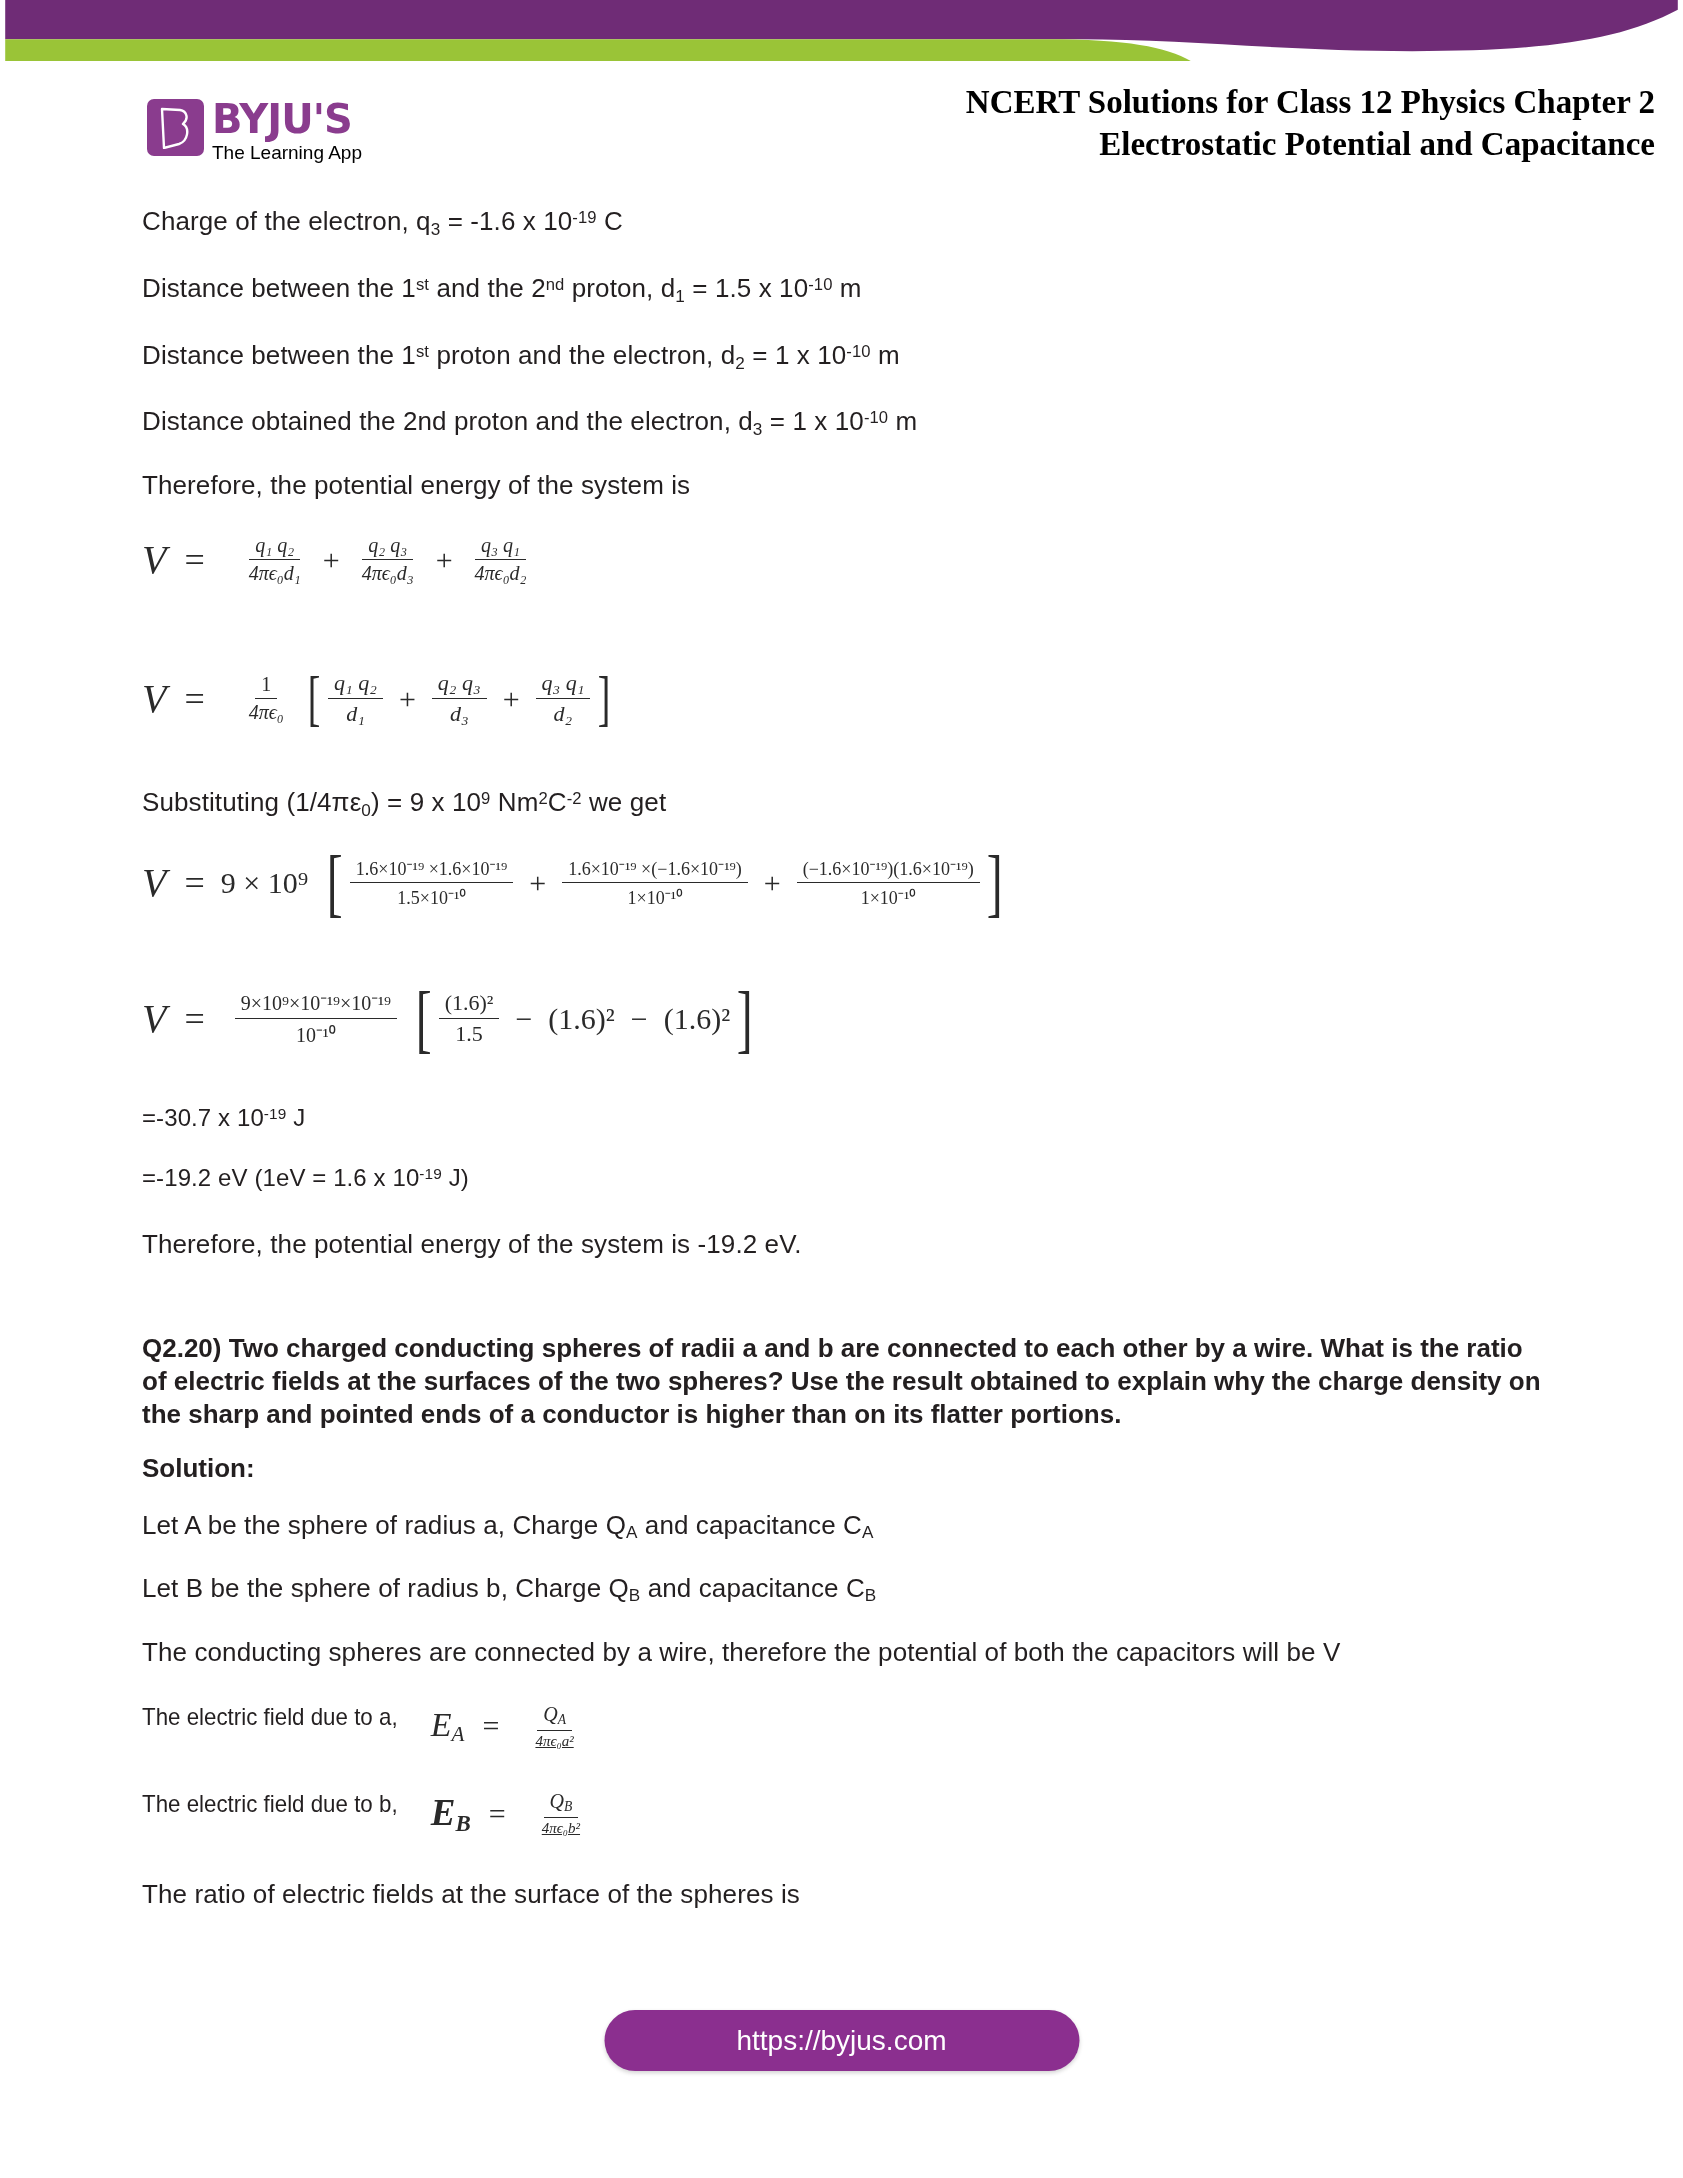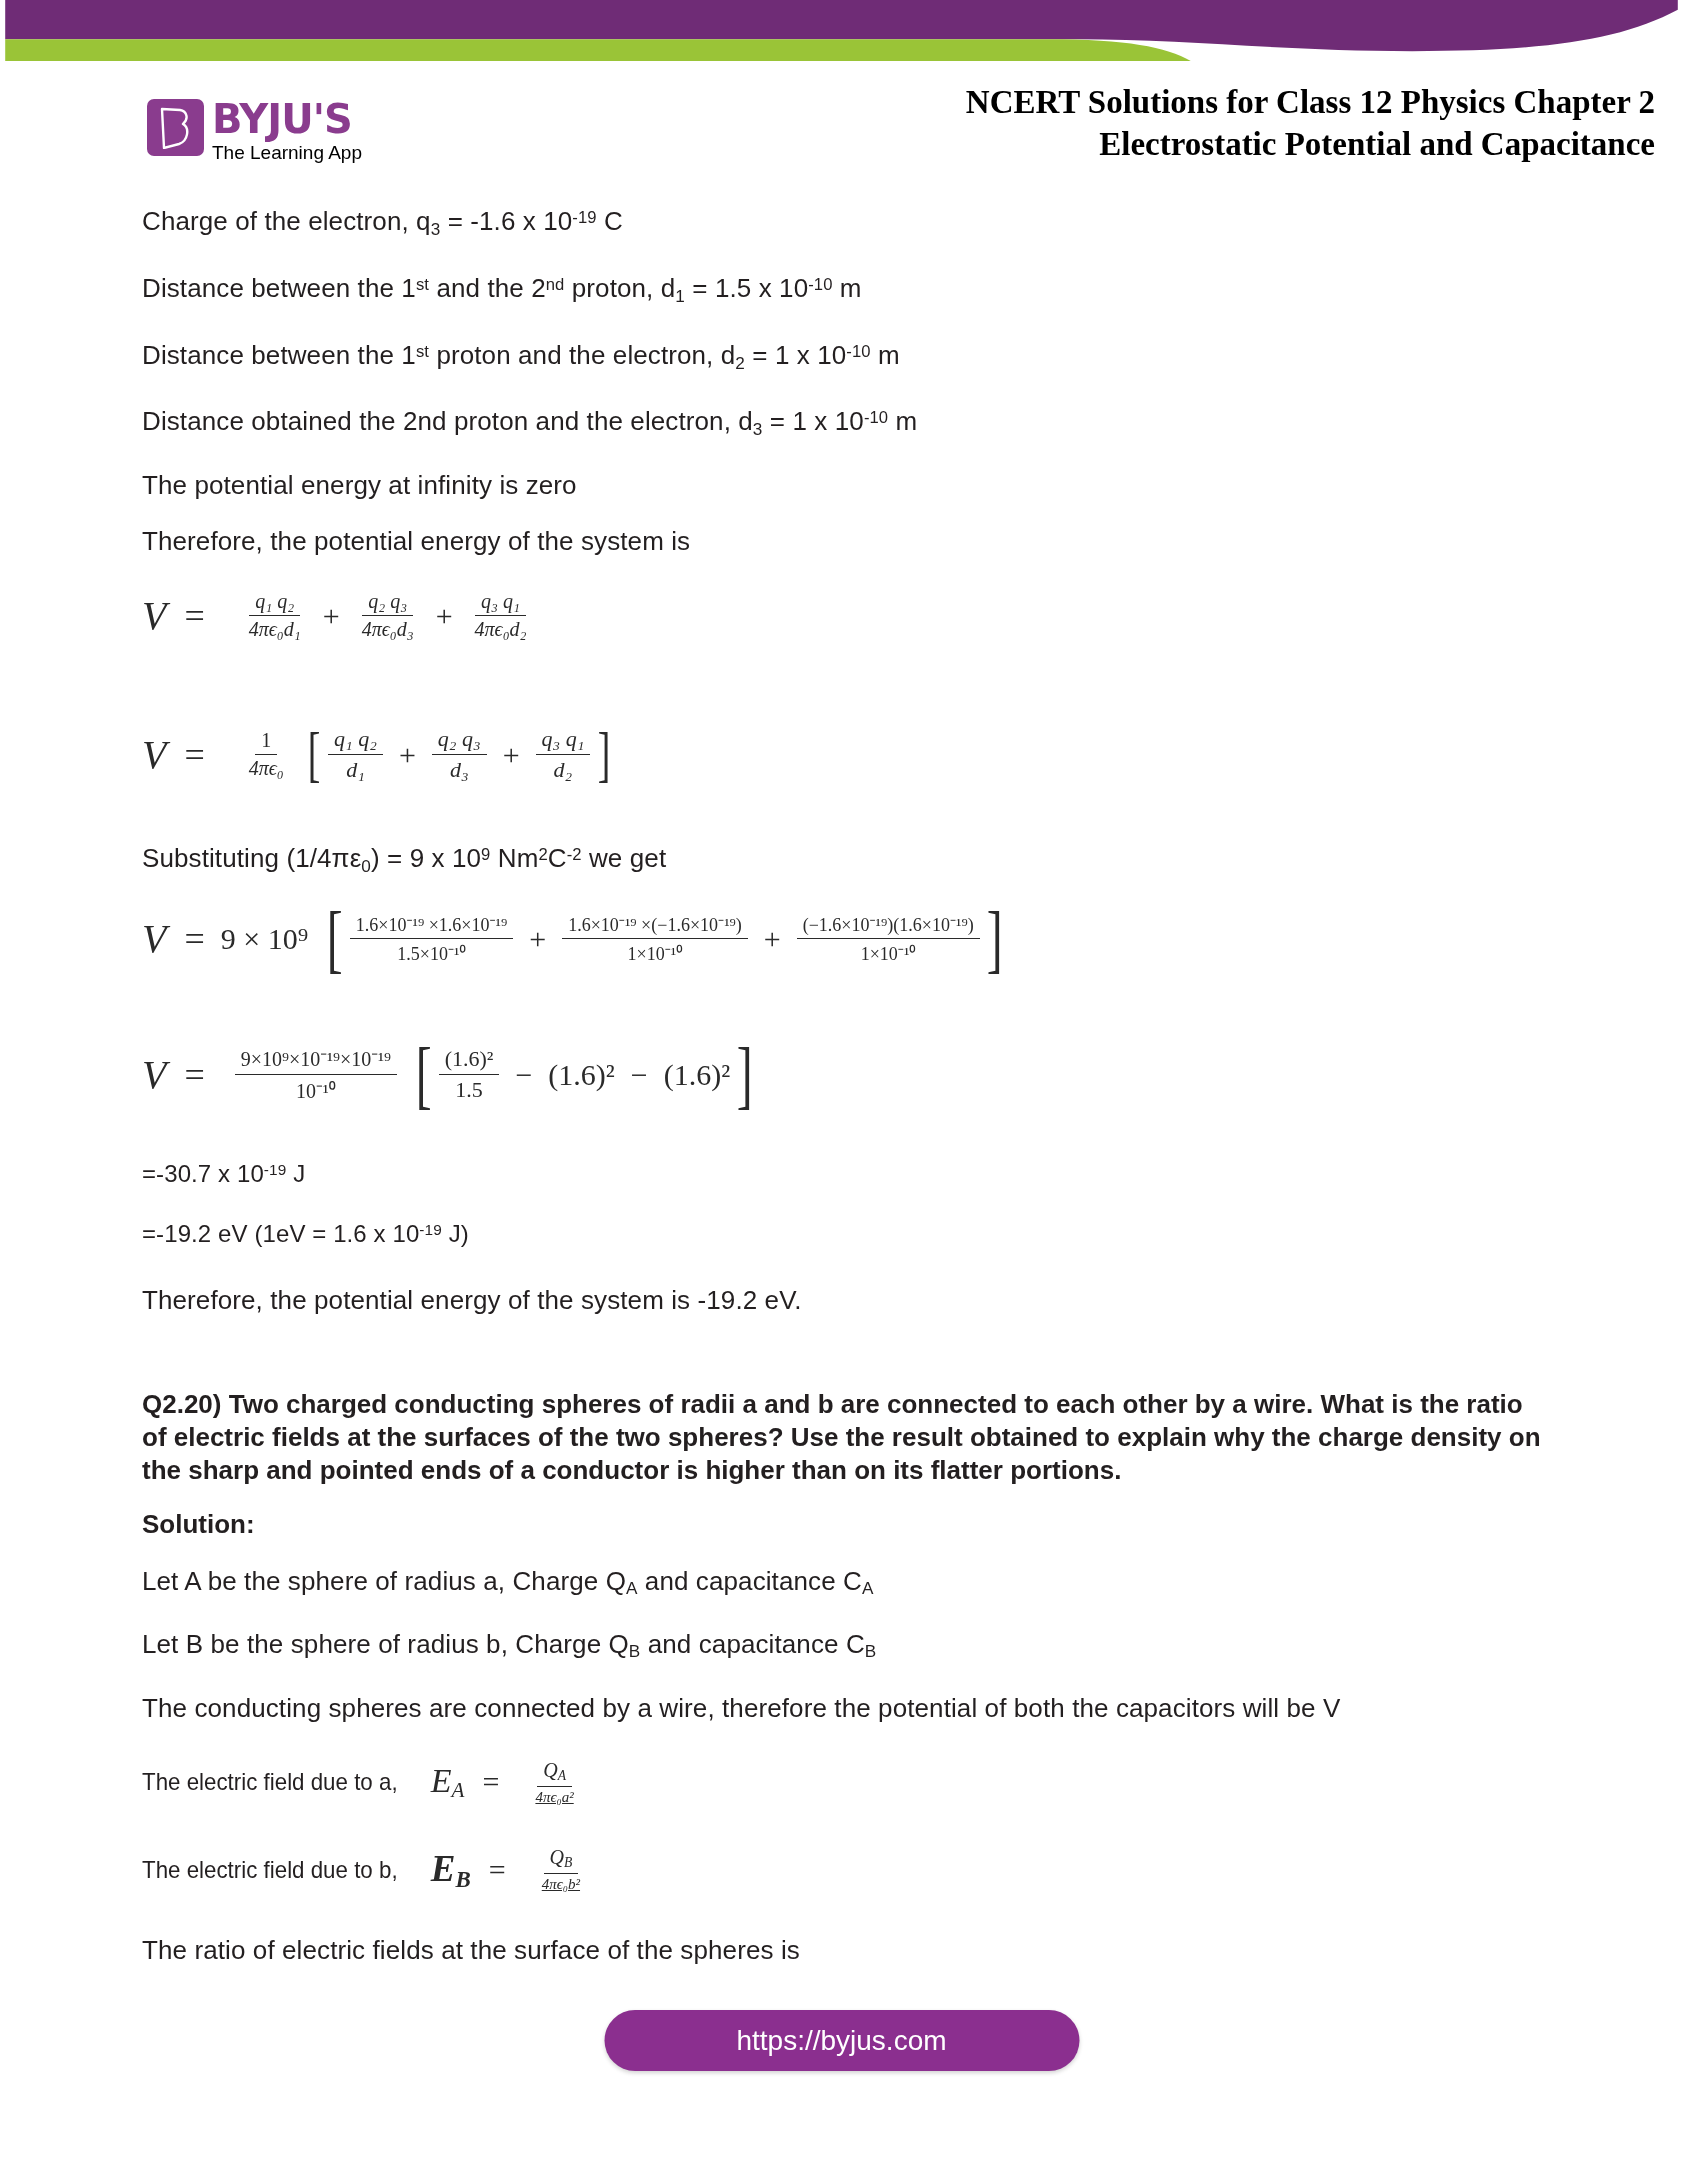--- a/index.html
+++ b/index.html
@@ -173,21 +173,21 @@
     display: inline-block;
   }
 
   .mathrow {
     margin: 0 0 18px 0;
   }
 
   
   .labelled-math {
     display: flex;
-    align-items: center;
+    align-items: flex-start;
     margin: 0 0 40px 0;
   }
   .labelled-math .lbl {
     font-family: "Liberation Sans", sans-serif;
     font-size: 24px;
     color: #231f20;
     transform: scaleX(0.93);
     transform-origin: left center;
     margin-right: 14px;
     white-space: nowrap;
@@ -242,21 +242,20 @@
 <div class="content">
 
   <p class="para"><span>Charge of the electron, q</span><sub>3</sub><span> = -1.6 x 10</span><sup>-19</sup><span> C</span></p>
 
   <p class="para"><span>Distance between the 1</span><sup>st</sup><span> and the 2</span><sup>nd</sup><span> proton, d</span><sub>1</sub><span> = 1.5 x 10</span><sup>-10</sup><span> m</span></p>
 
   <p class="para"><span>Distance between the 1</span><sup>st</sup><span> proton and the electron, d</span><sub>2</sub><span> = 1 x 10</span><sup>-10</sup><span> m</span></p>
 
   <p class="para"><span>Distance obtained the 2nd proton and the electron, d</span><sub>3</sub><span> = 1 x 10</span><sup>-10</sup><span> m</span></p>
 
-  <p class="para">The potential energy at infinity is zero</p>
 
   <p class="para">Therefore, the potential energy of the system is</p>
 
   <div class="math mathrow" style="margin-top:34px;margin-bottom:85px;">
     <span class="var">V</span>
     <span class="eq">=</span>
     <span class="frac sz20" style="margin-left:22px;">
       <span class="num">q₁ q₂</span>
       <span class="den">4πϵ₀d₁</span>
     </span>

